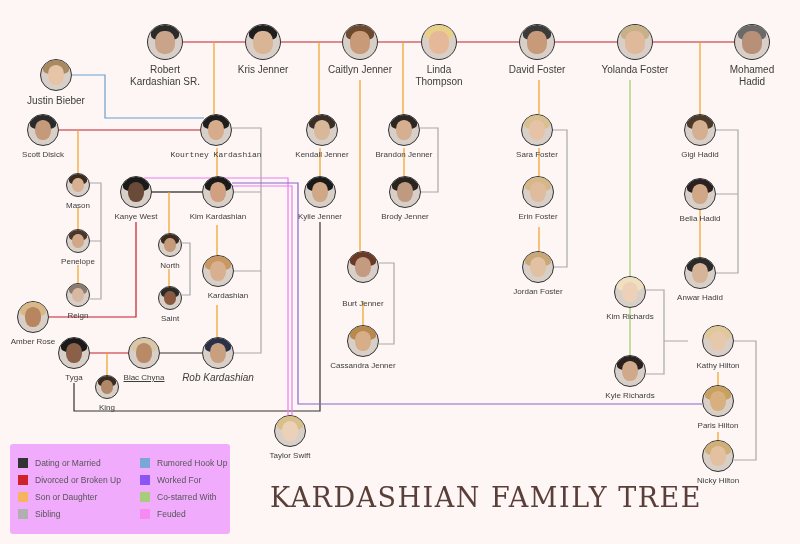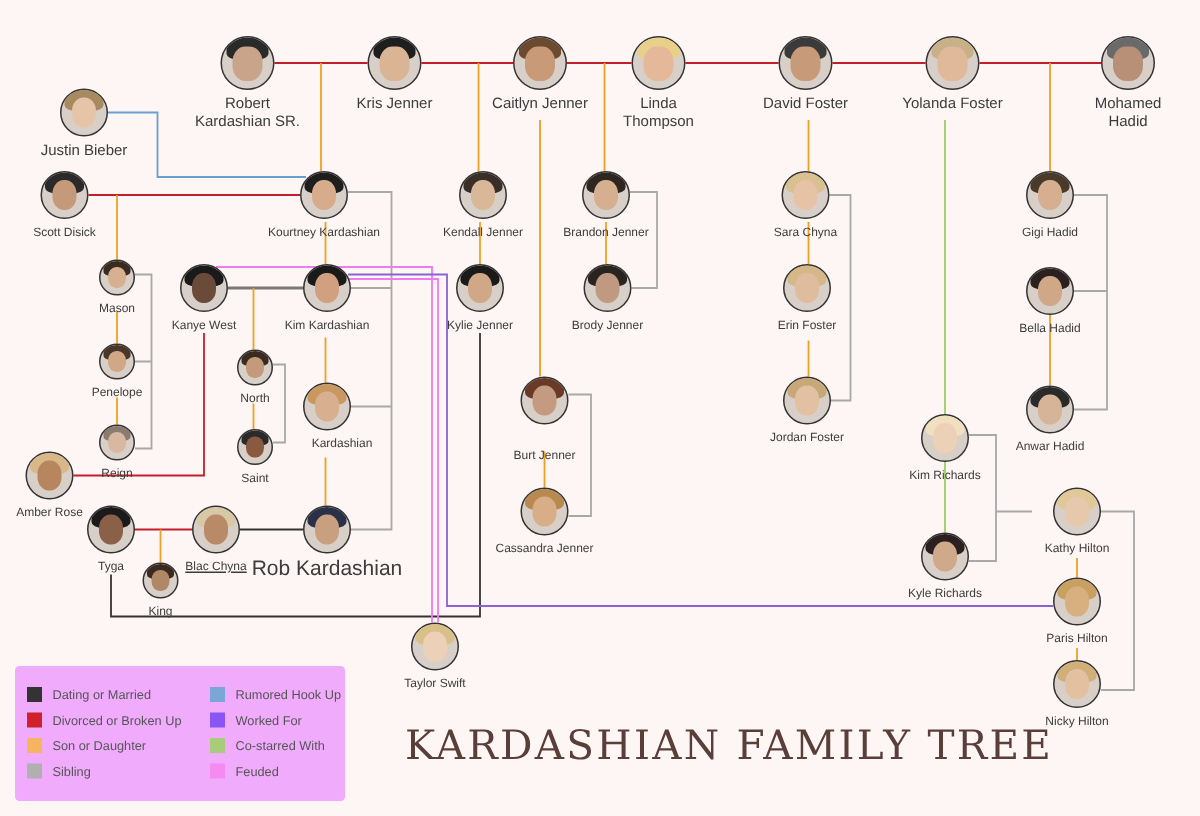--- a/index.html
+++ b/index.html
@@ -160,42 +160,42 @@
         <div class="hair" style="background: rgb(42, 42, 42);"></div>
         <div class="face" style="background: rgb(196, 154, 122);"></div>
       </div>
       <div class="pname" style="top: 20px; font-size: 8px; line-height: 10px;">Scott Disick</div>
     </div>
     <div class="person" style="left: 216px; top: 130px;">
       <div class="avatar" style="width: 32px; height: 32px; top: 0px; background: rgb(216, 208, 200);">
         <div class="hair" style="background: rgb(30, 30, 30);"></div>
         <div class="face" style="background: rgb(214, 172, 140);"></div>
       </div>
-      <div class="pname" style="top: 20px; font-size: 8px; line-height: 10px;">Kourtney Kardashian</div>
+      <div class="pname" style="top: 20px; font-size: 8px; line-height: 10px; font-family: Liberation Mono, monospace;">Kourtney Kardashian</div>
     </div>
     <div class="person" style="left: 322px; top: 130px;">
       <div class="avatar" style="width: 32px; height: 32px; top: 0px; background: rgb(216, 208, 200);">
         <div class="hair" style="background: rgb(58, 46, 40);"></div>
         <div class="face" style="background: rgb(216, 184, 152);"></div>
       </div>
       <div class="pname" style="top: 20px; font-size: 8px; line-height: 10px;">Kendall Jenner</div>
     </div>
     <div class="person" style="left: 404px; top: 130px;">
       <div class="avatar" style="width: 32px; height: 32px; top: 0px; background: rgb(216, 208, 200);">
         <div class="hair" style="background: rgb(46, 38, 32);"></div>
         <div class="face" style="background: rgb(214, 174, 144);"></div>
       </div>
       <div class="pname" style="top: 20px; font-size: 8px; line-height: 10px;">Brandon Jenner</div>
     </div>
     <div class="person" style="left: 537px; top: 130px;">
       <div class="avatar" style="width: 32px; height: 32px; top: 0px; background: rgb(216, 208, 200);">
         <div class="hair" style="background: rgb(216, 192, 144);"></div>
         <div class="face" style="background: rgb(230, 194, 166);"></div>
       </div>
-      <div class="pname" style="top: 20px; font-size: 8px; line-height: 10px;">Sara Chyna</div>
+      <div class="pname" style="top: 20px; font-size: 8px; line-height: 10px;">Sara Foster</div>
     </div>
     <div class="person" style="left: 700px; top: 130px;">
       <div class="avatar" style="width: 32px; height: 32px; top: 0px; background: rgb(216, 208, 200);">
         <div class="hair" style="background: rgb(74, 58, 42);"></div>
         <div class="face" style="background: rgb(214, 174, 144);"></div>
       </div>
       <div class="pname" style="top: 20px; font-size: 8px; line-height: 10px;">Gigi Hadid</div>
     </div>
     <div class="person" style="left: 78px; top: 185px;">
       <div class="avatar" style="width: 24px; height: 24px; top: 0px; background: rgb(216, 208, 200);">
@@ -342,21 +342,21 @@
         <div class="hair" style="background: rgb(216, 200, 168);"></div>
         <div class="face" style="background: rgb(184, 138, 104);"></div>
       </div>
       <div class="pname" style="top: 20px; font-size: 8px; line-height: 10px; text-decoration: underline;">Blac Chyna</div>
     </div>
     <div class="person" style="left: 218px; top: 353px;">
       <div class="avatar" style="width: 32px; height: 32px; top: 0px; background: rgb(216, 208, 200);">
         <div class="hair" style="background: rgb(42, 48, 72);"></div>
         <div class="face" style="background: rgb(200, 160, 128);"></div>
       </div>
-      <div class="pname" style="top: 20px; font-size: 14px; line-height: 10px;">Rob Kardashian</div>
+      <div class="pname" style="top: 20px; font-size: 10px; line-height: 10px; font-style: italic;">Rob Kardashian</div>
     </div>
     <div class="person" style="left: 630px; top: 371px;">
       <div class="avatar" style="width: 32px; height: 32px; top: 0px; background: rgb(216, 208, 200);">
         <div class="hair" style="background: rgb(42, 32, 32);"></div>
         <div class="face" style="background: rgb(208, 168, 138);"></div>
       </div>
       <div class="pname" style="top: 20px; font-size: 8px; line-height: 10px;">Kyle Richards</div>
     </div>
     <div class="person" style="left: 107px; top: 387px;">
       <div class="avatar" style="width: 24px; height: 24px; top: 0px; background: rgb(216, 208, 200);">

